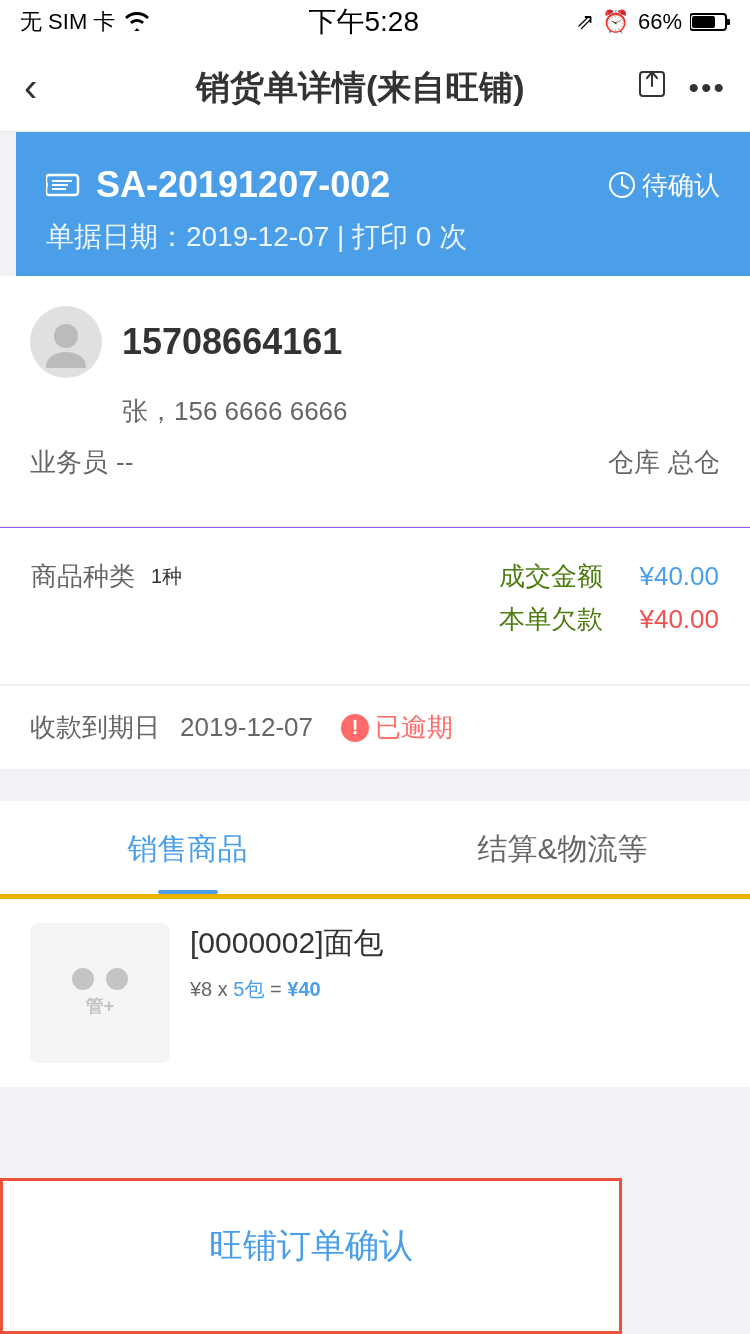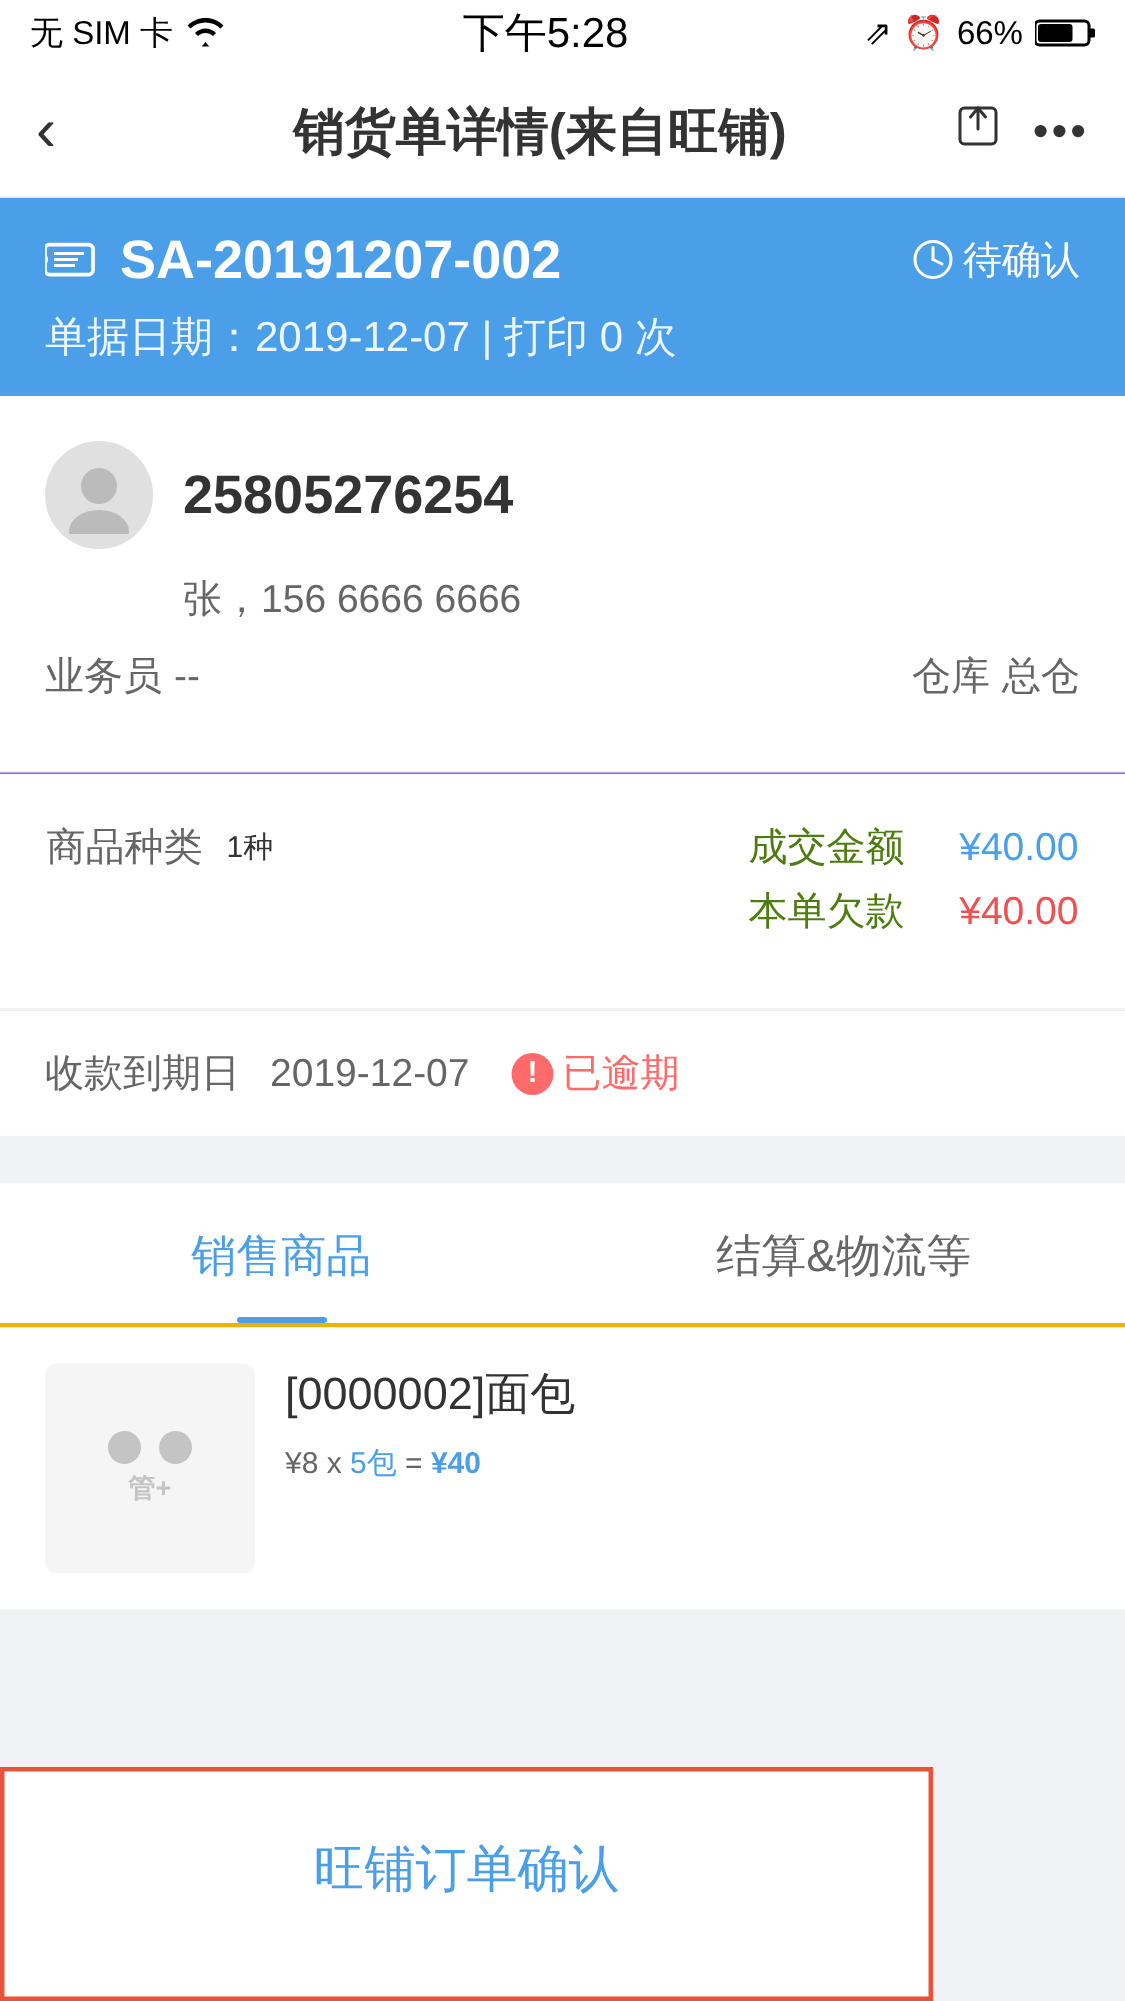--- a/index.html
+++ b/index.html
@@ -69,22 +69,23 @@
     }
     .nav-actions {
       display: flex;
       align-items: center;
       gap: 20px;
     }
 
     
     .blue-header {
       background: #4a9fe8;
-      padding: 20px 30px 20px;
+      padding: 32px 30px 20px;
       margin-bottom: 0;
+      margin-left: 16px;
     }
     .blue-header-top {
       display: flex;
       align-items: center;
       justify-content: space-between;
       margin-bottom: 12px;
     }
     .order-id {
       font-size: 36px;
       font-weight: 700;
@@ -242,21 +243,21 @@
       font-weight: 700;
     }
 
     
     .tabs-section {
       background: #fff;
       margin-bottom: 0;
     }
     .tabs-header {
       display: flex;
-      border-bottom: 3px solid #eab308;
+      border-bottom: 5px solid #eab308;
     }
     .tab-item {
       flex: 1;
       text-align: center;
       padding: 28px 0 24px;
       font-size: 30px;
       color: #666;
       position: relative;
       cursor: pointer;
     }
@@ -442,21 +443,21 @@
 
 <div class="content">
   <div class="customer-section">
     <div class="customer-row">
       <div class="avatar">
         <svg width="52" height="52" viewBox="0 0 52 52">
           <circle cx="26" cy="20" r="12" fill="#bbb"></circle>
           <ellipse cx="26" cy="50" rx="20" ry="14" fill="#bbb"></ellipse>
         </svg>
       </div>
-      <div class="customer-phone">25805276254</div>
+      <div class="customer-phone">15708664161</div>
     </div>
     <div class="customer-name">张，156 6666 6666</div>
     <div class="customer-meta">
       <div class="customer-meta-item">
         <span>业务员</span>
         <span>--</span>
       </div>
       <div class="customer-meta-sep" style="flex:1;"></div>
       <div class="customer-meta-item">
         <span>仓库</span>

